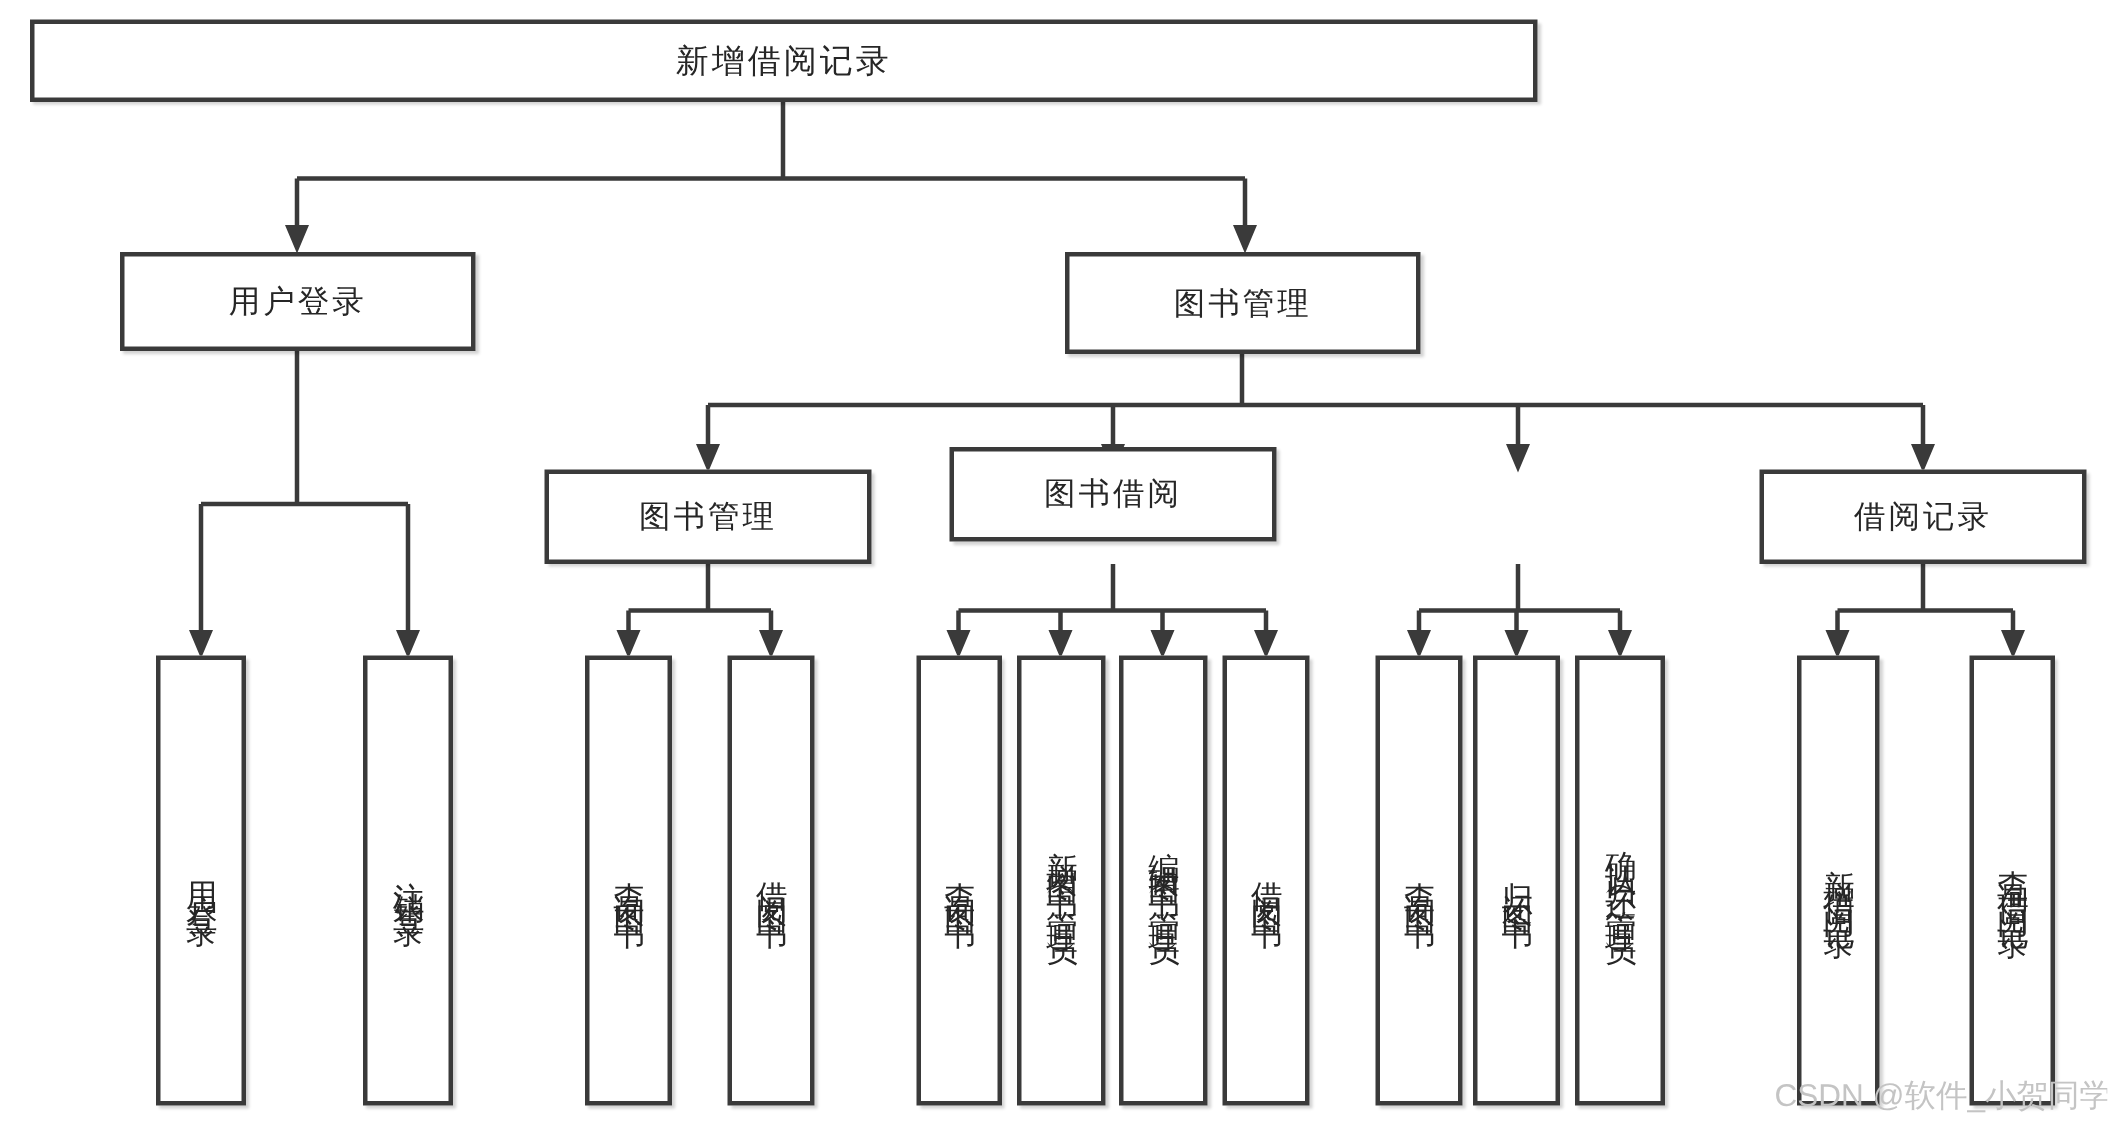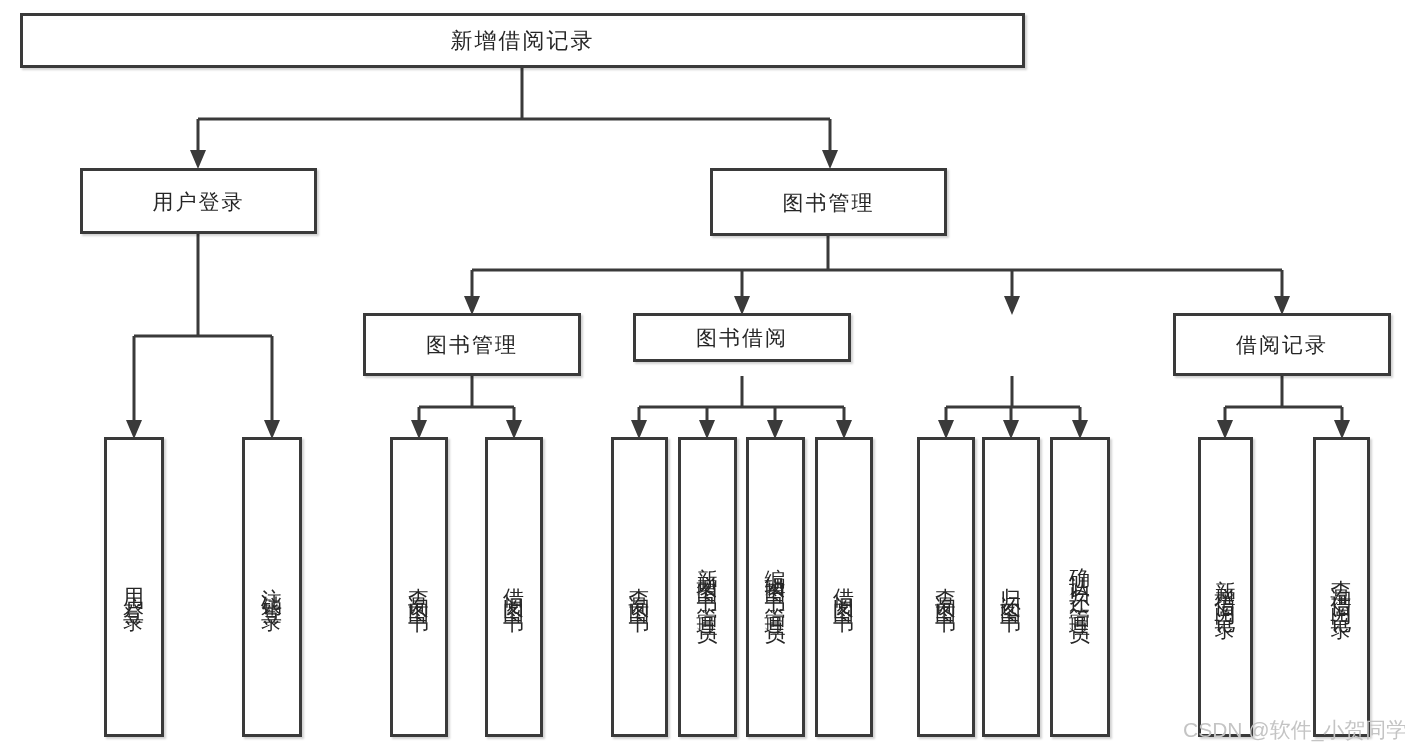--- a/index.html
+++ b/index.html
@@ -94,21 +94,21 @@
   <div class="node" style="left:80px;top:168px;width:237px;height:66px">
     <span class="hlabel">用户登录</span>
   </div>
   <div class="node" style="left:710px;top:168px;width:237px;height:68px">
     <span class="hlabel">图书管理</span>
   </div>
 
   <div class="node" style="left:363px;top:313px;width:218px;height:63px">
     <span class="hlabel">图书管理</span>
   </div>
-  <div class="node" style="left:633px;top:313px;width:218px;height:49px">
+  <div class="node" style="left:633px;top:298px;width:218px;height:63px">
     <span class="hlabel">图书借阅</span>
   </div>
   <div class="node" style="left:1173px;top:313px;width:218px;height:63px">
     <span class="hlabel">借阅记录</span>
   </div>
 
   <div class="leaf" style="left:104px;width:60px">
     <span class="vtext">用户登录</span>
   </div>
   <div class="leaf" style="left:242px;width:60px">

